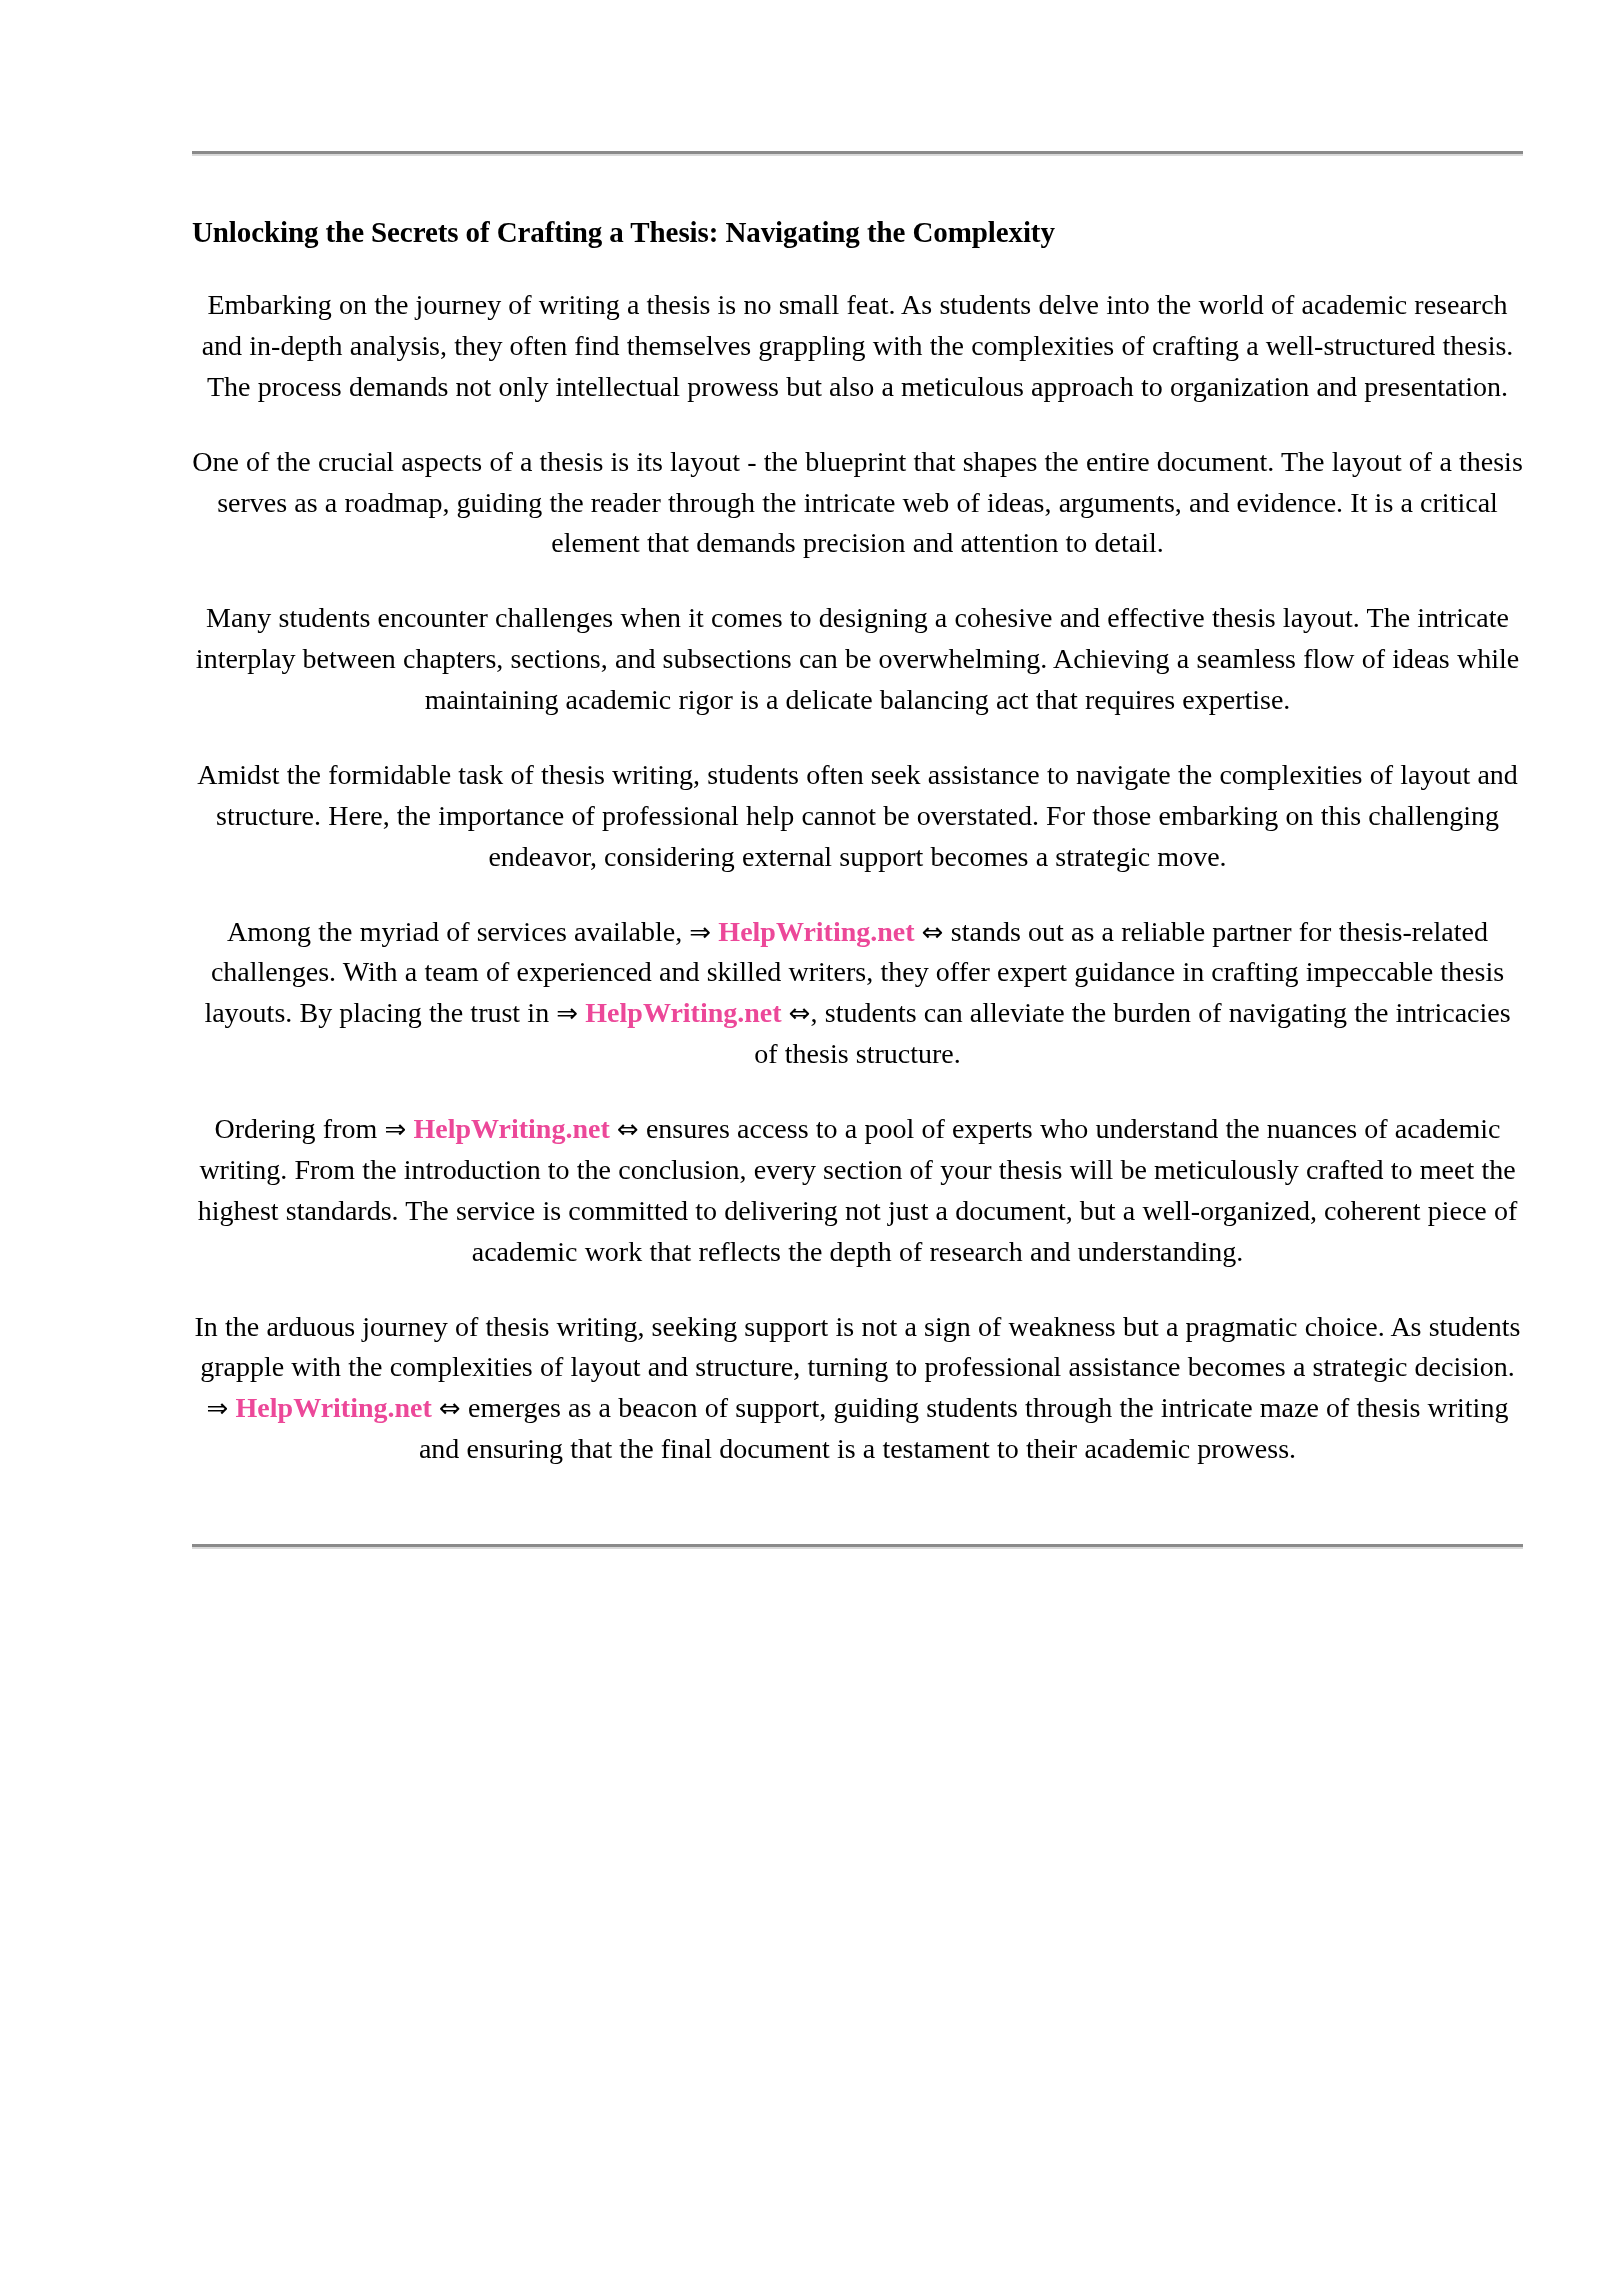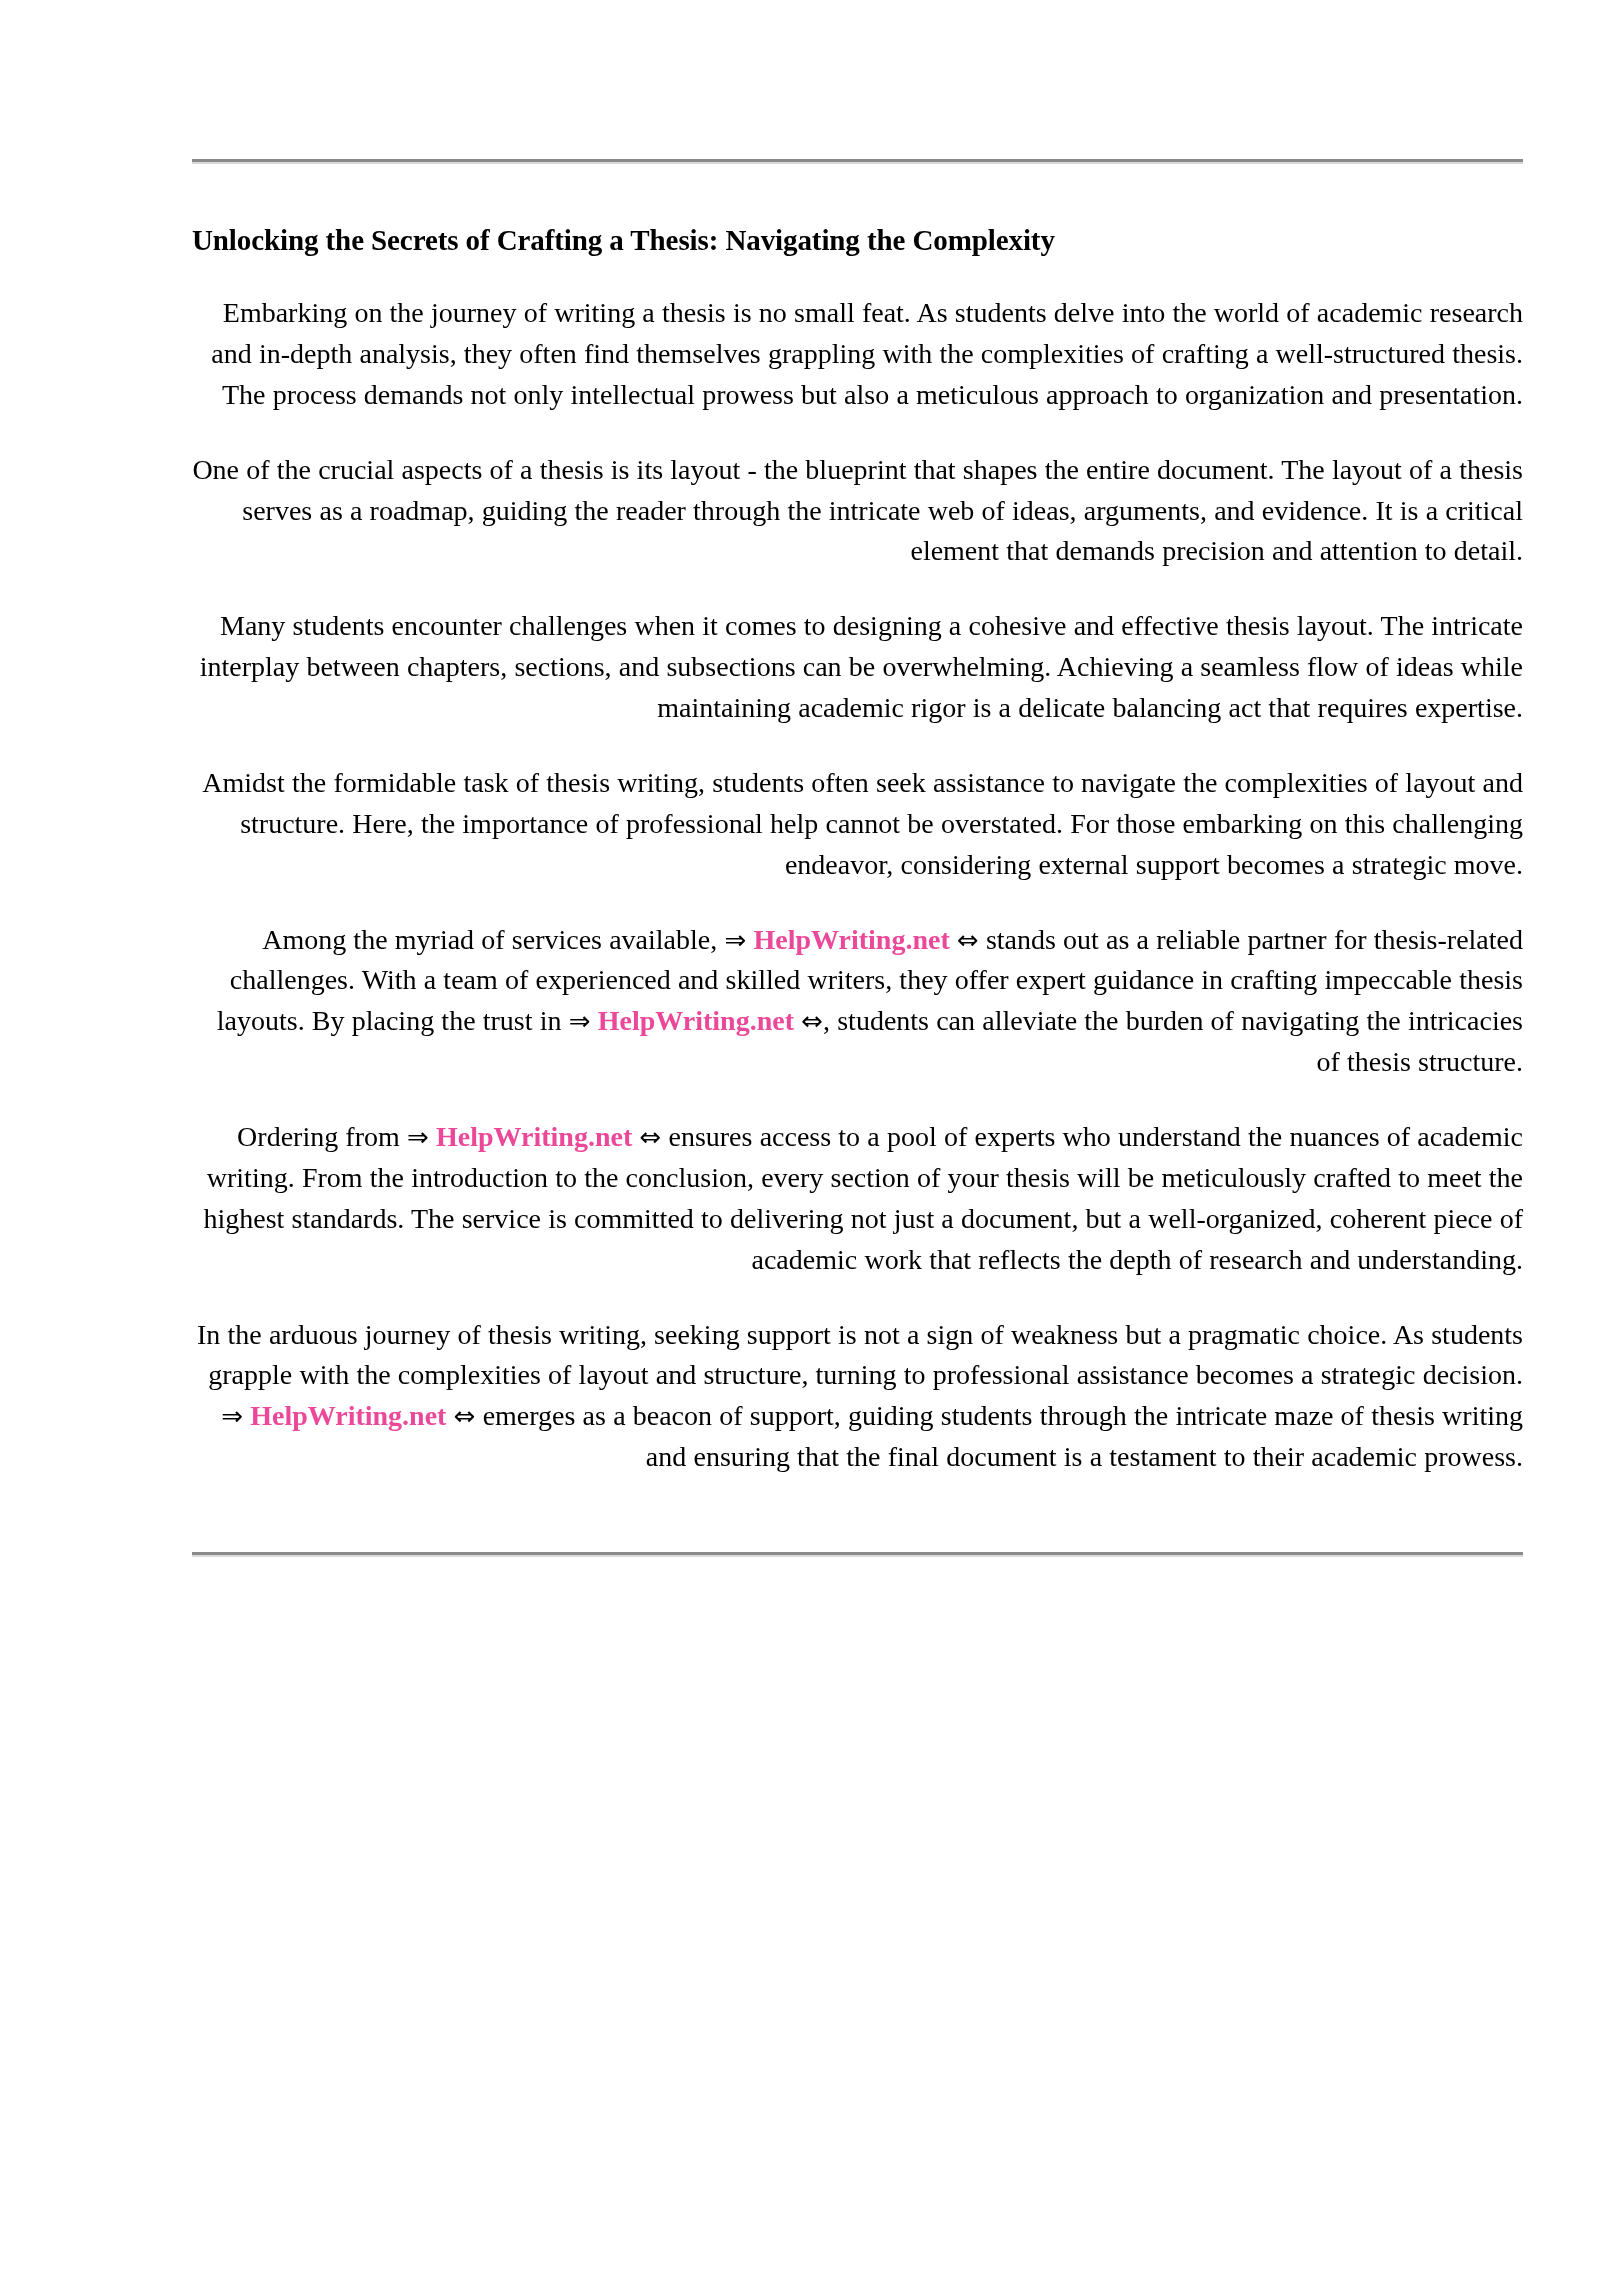--- a/index.html
+++ b/index.html
@@ -15,21 +15,21 @@
     background: #ffffff;
     box-sizing: border-box;
     overflow: hidden;
     font-family: "Liberation Serif", "DejaVu Serif", serif;
     -webkit-font-smoothing: antialiased;
   }
 
   .content {
     position: absolute;
     left: 192px;
-    top: 8px;
+    top: 0;
     width: 1331px;
   }
 
   
   .hrule {
     height: 0;
     border: 0;
     border-top: 3.1px solid #8a8a8a;
     border-bottom: 2.3px solid #d9d9d9;
     margin: 0;
@@ -49,21 +49,21 @@
     margin: 58px 0 0 0;
     line-height: 1.28;
     letter-spacing: -0.1px;
   }
 
   .para {
     font-size: 28px;
     line-height: 1.46;
     color: #000000;
     margin: 34px 0 0 0;
-    text-align: right;
+    text-align: center;
     word-spacing: 0.2px;
   }
 
   .para:first-of-type { margin-top: 34px; }
 
   
   .link {
     color: #ec4899;
     font-weight: bold;
     text-decoration: none;

